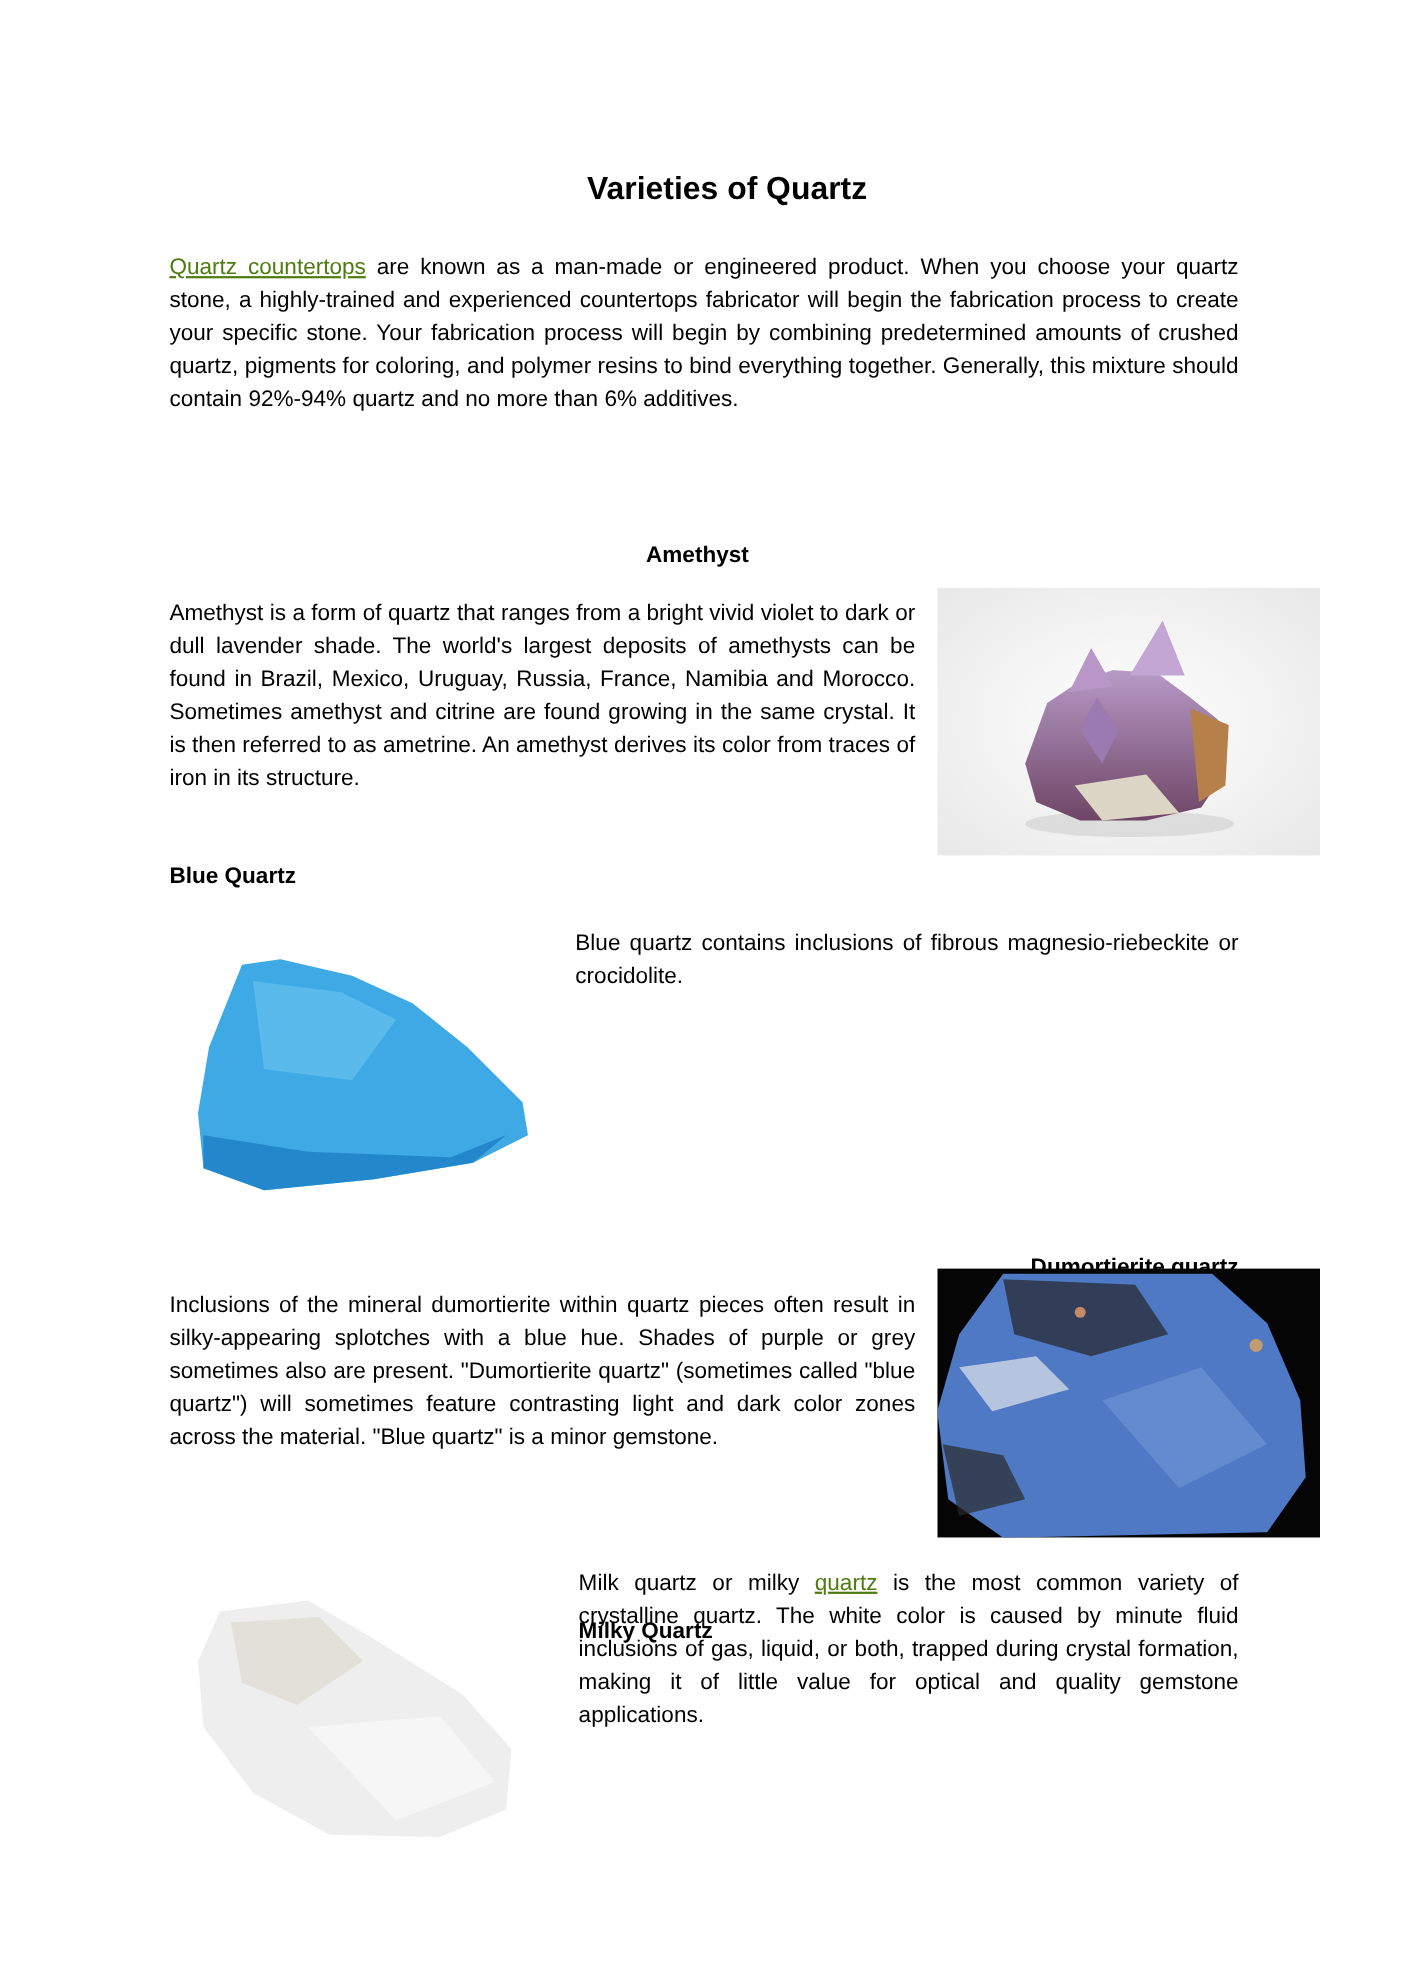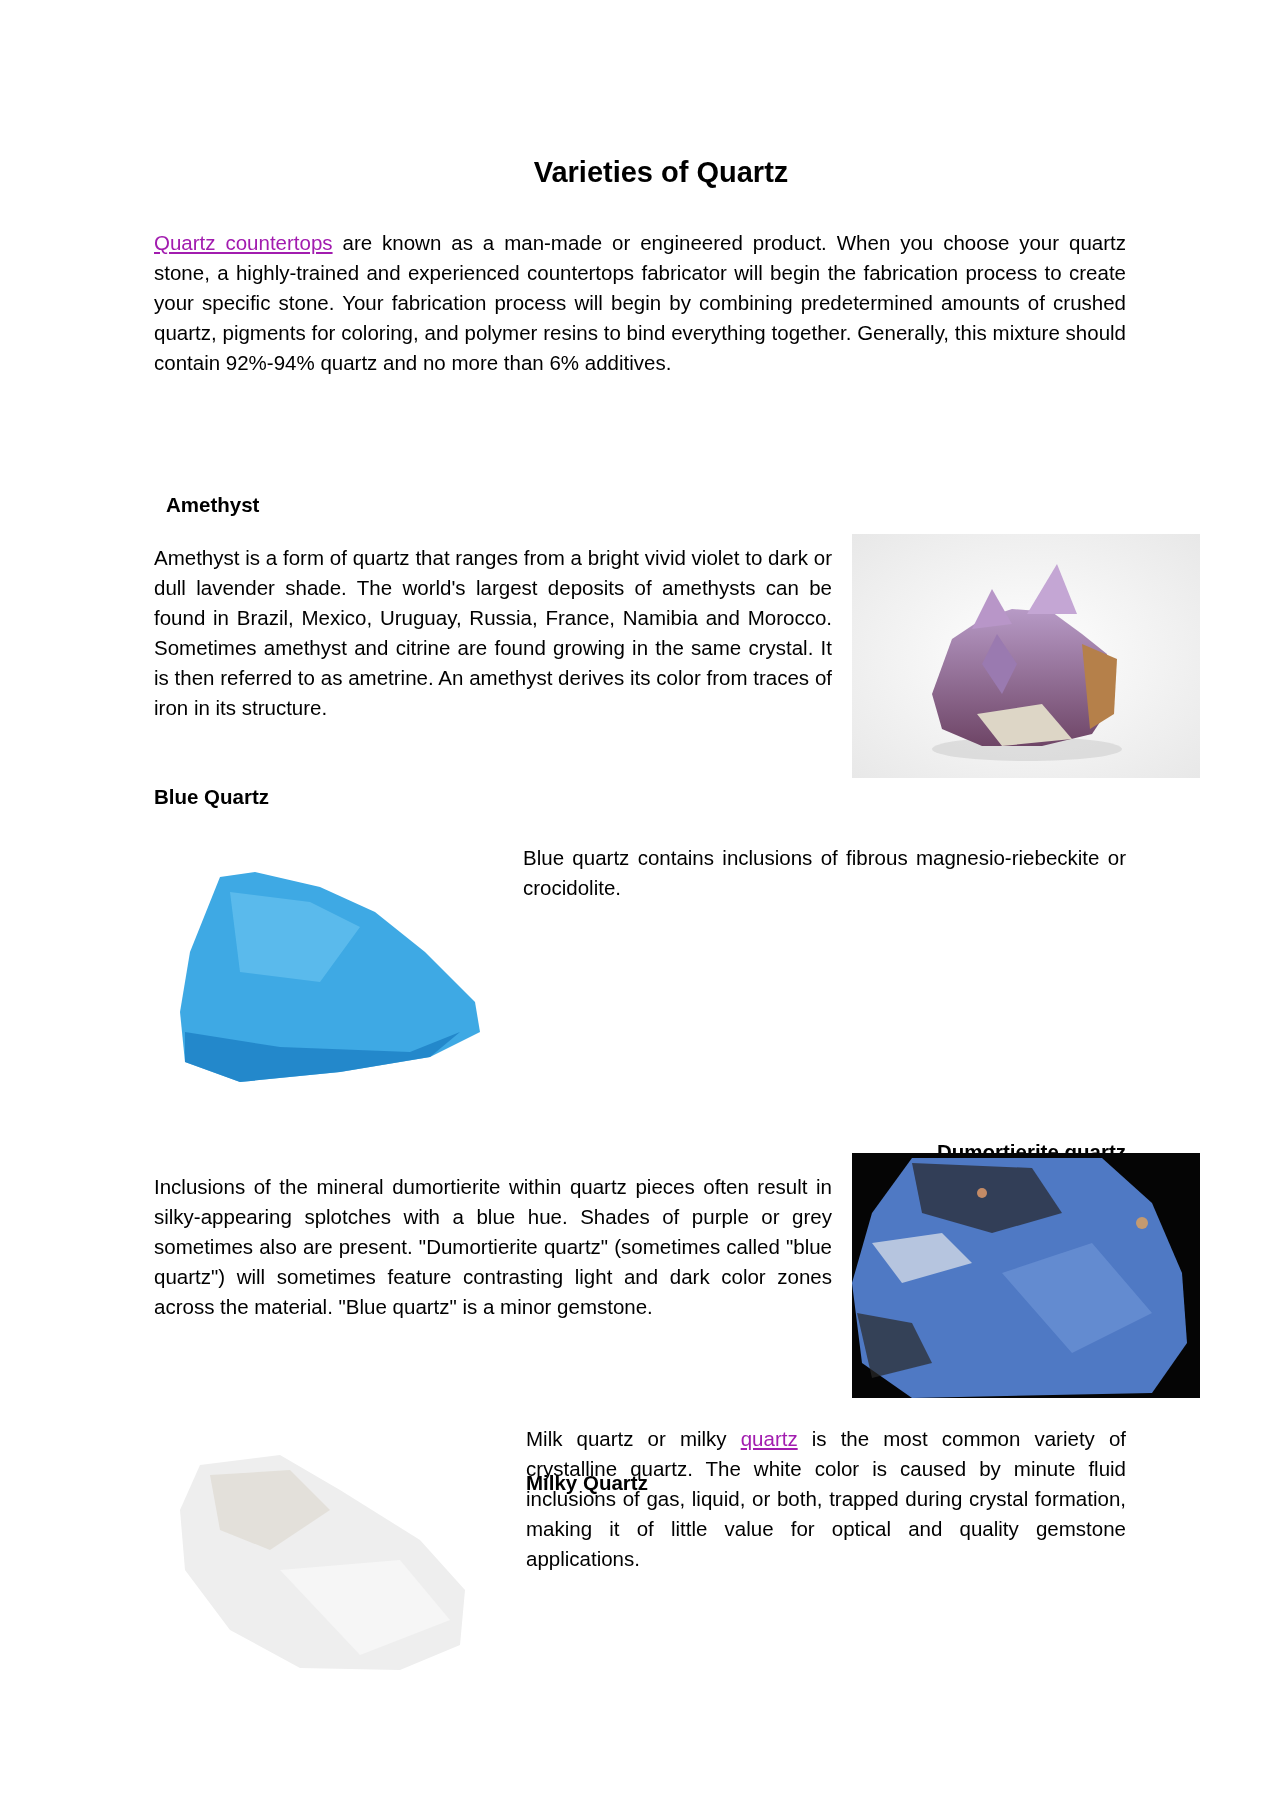--- a/index.html
+++ b/index.html
@@ -3,34 +3,34 @@
   <meta charset="utf-8">
   <style>
     html, body { margin: 0; padding: 0; background: #ffffff; }
     body { width: 1274px; height: 1800px; position: relative; overflow: hidden;
       font-family: "Liberation Sans", sans-serif; color: #000; }
     .abs { position: absolute; }
     .title { left: 0; width: 1274px; top: 154px; text-align: center;
       font-size: 29px; font-weight: bold; line-height: 36px; margin-left: 24px; }
     .para { font-size: 20.5px; line-height: 30px; text-align: justify; margin: 0; }
     .h2 { font-size: 20.5px; font-weight: bold; line-height: 26px; text-align: center; }
-    a.link { color: #a21caf; text-decoration: underline; }
+    a.link { color: #4d7c0f; text-decoration: underline; }
     .img { overflow: hidden; }
     .img svg { display: block; width: 100%; height: 100%; }
   </style>
 </head>
 <body>
 
 <div>
 
   <div class="abs title">Varieties of Quartz</div>
 
   <p class="abs para" style="left:154px; top:228px; width:972px;"><a class="link" href="#">Quartz countertops</a><span> are known as a man-made or engineered product. When you choose your quartz stone, a highly-trained and experienced countertops fabricator will begin the fabrication process to create your specific stone. Your fabrication process will begin by combining predetermined amounts of crushed quartz, pigments for coloring, and polymer resins to bind everything together. Generally, this mixture should contain 92%-94% quartz and no more than 6% additives.</span></p>
 
-  <div class="abs h2" style="left:166px; top:492px; width:972px; text-align:left;">Amethyst</div>
+  <div class="abs h2" style="left:148px; top:492px; width:972px; text-align:center;">Amethyst</div>
   <p class="abs para" style="left:154px; top:543px; width:678px;">Amethyst is a form of quartz that ranges from a bright vivid violet to dark or dull lavender shade. The world's largest deposits of amethysts can be found in Brazil, Mexico, Uruguay, Russia, France, Namibia and Morocco. Sometimes amethyst and citrine are found growing in the same crystal. It is then referred to as ametrine. An amethyst derives its color from traces of iron in its structure.</p>
   <div class="abs img" style="left:852px; top:534px; width:348px; height:244px;">
     <svg viewBox="0 0 348 244">
       <defs>
         <radialGradient id="amBg" cx="0.5" cy="0.5" r="0.7">
             <stop offset="0" stop-color="#ffffff"></stop>
             <stop offset="1" stop-color="#e8e8e8"></stop>
           </radialGradient>
         <linearGradient id="amC" x1="0" y1="0" x2="0" y2="1">
             <stop offset="0" stop-color="#b79ac6"></stop>

